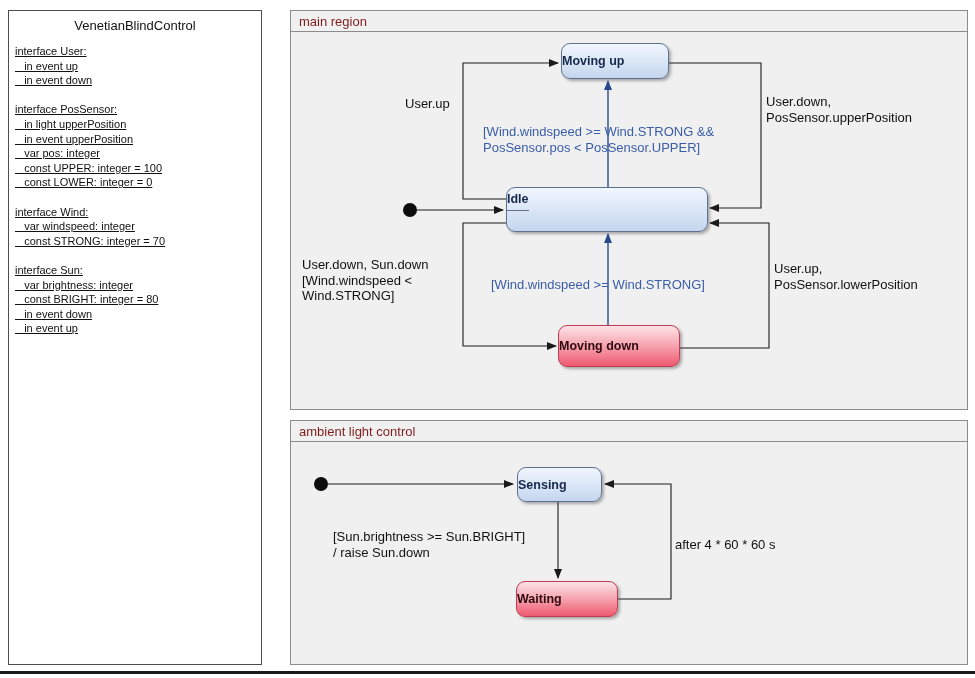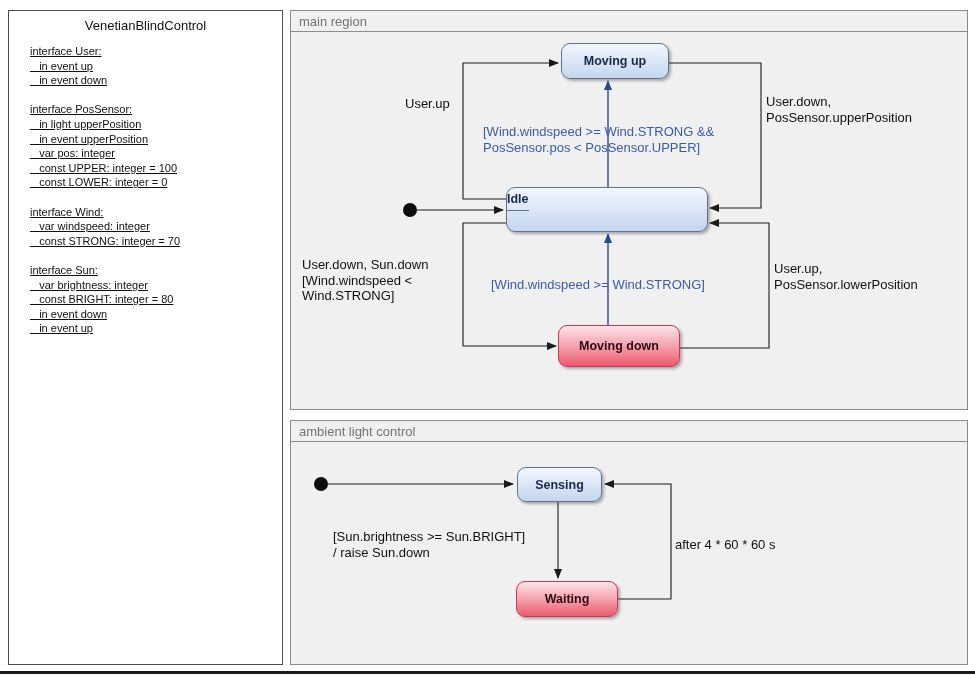--- a/index.html
+++ b/index.html
@@ -5,48 +5,48 @@
   * { margin:0; padding:0; box-sizing:border-box; }
   html, body { background:#ffffff; }
   body {
     width:975px; height:678px; position:relative; overflow:hidden;
     font-family:"Liberation Sans", sans-serif; color:#111;
   }
   .canvas { position:absolute; inset:0; background:#ffffff; }
 
   
   .decl-panel {
-    position:absolute; left:8px; top:10px; width:275px; height:655px;
-    background:#ffffff; border:1px solid #4d4d4d; padding:7px 21px;
+    position:absolute; left:8px; top:10px; width:254px; height:655px;
+    background:#ffffff; border:1px solid #4d4d4d; padding:7px 6px;
   }
   .decl-title { text-align:center; font-size:13px; color:#111; margin-bottom:11px; }
   .decl-line {
     font-size:11px; line-height:14.6px; min-height:14.6px;
     white-space:pre; color:#111;text-decoration:underline;
   }
 
   
   .region {
     position:absolute; background:#f0f0f0; border:1px solid #8c8c8c;
   }
   .region-title {
     position:absolute; left:0; top:0; right:0; height:21px;
     border-bottom:1px solid #8c8c8c;
-    font-size:13px; color:#737373; padding:3px 0 0 8px;
+    font-size:13px; color:#7f1d1d; padding:3px 0 0 8px;
   }
   .wires { position:absolute; left:0; top:0; }
   .wire { fill:none; stroke:#1a1a1a; stroke-width:1.1; }
   .wire.blue { stroke:#2a4a8c; stroke-width:1.4; }
   .initial-dot { fill:#0d0d0d; }
 
   
   .state {
     position:absolute; border-radius:9px;
     box-shadow:2px 2px 3px rgba(80,80,80,0.45);
-    display:flex; align-items:center; justify-content:center;
+    display:flex; align-items:center; justify-content:flex-start;
     font-weight:bold; font-size:12.5px;
   }
   .state.blue {
     background:linear-gradient(180deg,#f1f6fd 0%,#dde8f7 45%,#c4d6ee 100%);
     border:1px solid #5f7390; color:#16294d;
   }
   .state.red {
     background:linear-gradient(180deg,#fbe3e7 0%,#f6a2ae 50%,#ee5a70 100%);
     border:1px solid #c23b52; color:#2e0b12;
   }

